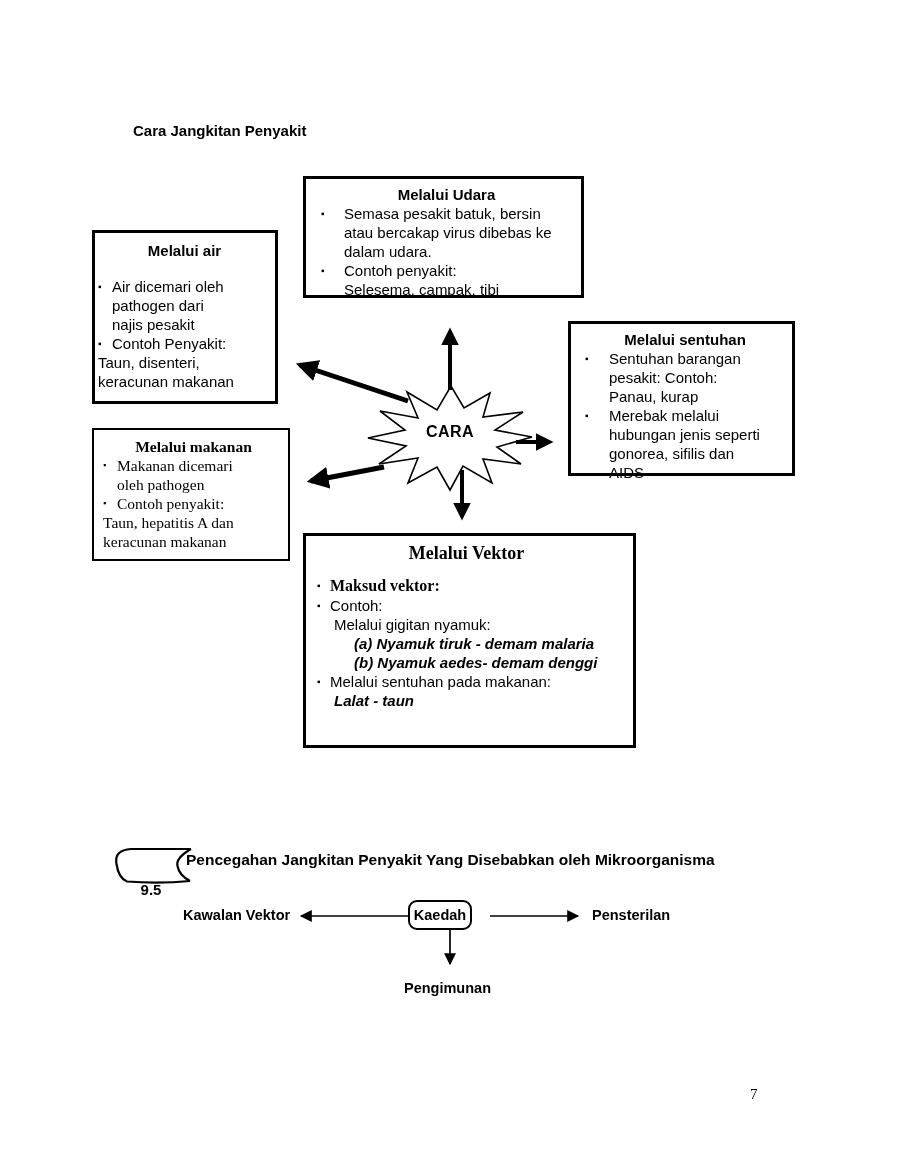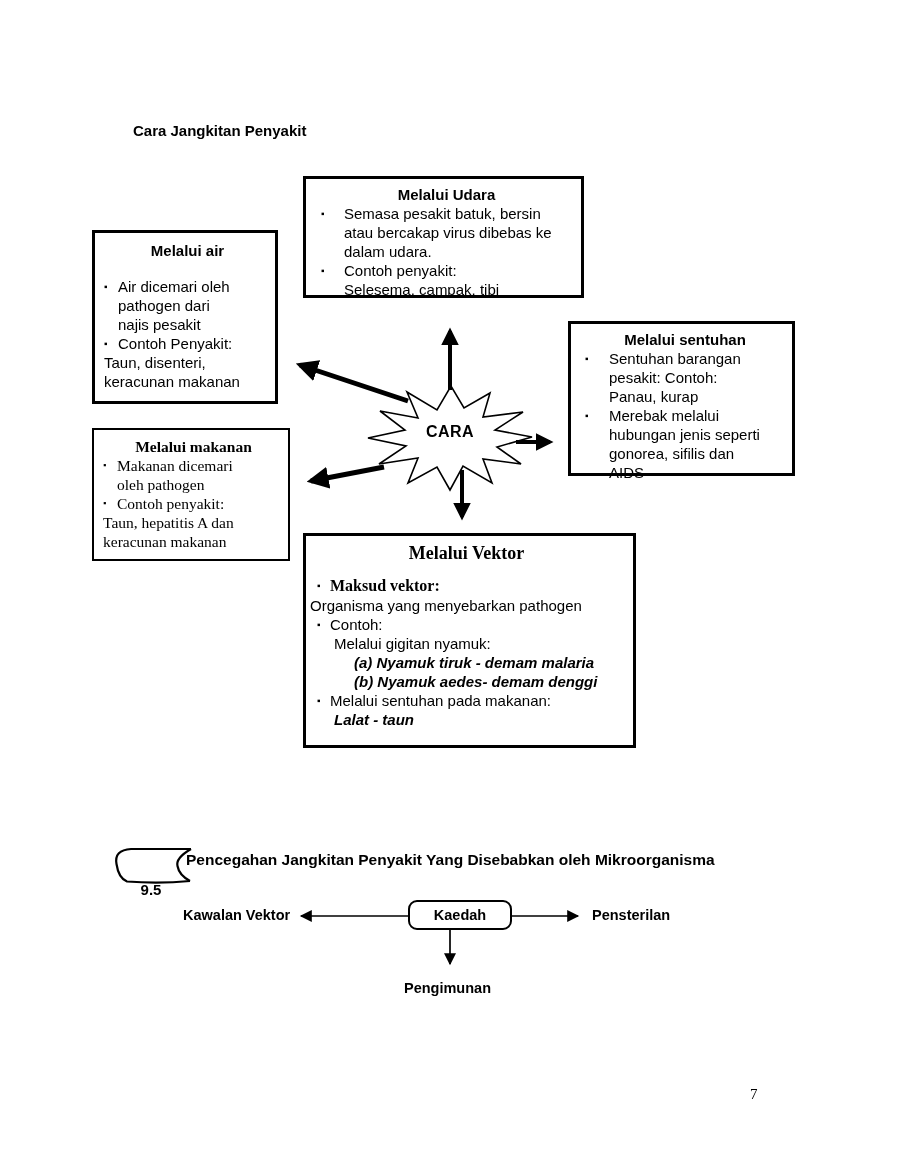--- a/index.html
+++ b/index.html
@@ -22,21 +22,21 @@
     font-size:15px; line-height:19px;
   }
   .box .bt { font-weight:bold; padding-top:4px; }
   .brow { display:flex; align-items:flex-start; }
   .blt { font-size:10px; line-height:19px; flex:0 0 auto; }
   .btxt { flex:1 1 auto; }
 
   
   #box-udara   { left:303px; top:176px; width:281px; height:122px; padding:2px 6px 8px 12px; }
   #box-udara   .blt { width:26px; padding-left:3px; }
-  #box-air     { left:92px;  top:230px; width:186px; height:174px; padding:4px 4px 0 9px; }
+  #box-air     { left:92px;  top:230px; width:186px; height:174px; padding:4px 4px 0 3px; }
   #box-air     .blt { width:14px; }
   #box-air     .bt { margin-bottom:17px; }
   #box-sentuhan{ left:568px; top:321px; width:227px; height:155px; padding:2px 4px 0 11px; }
   #box-sentuhan .blt { width:27px; padding-left:3px; }
   #box-makanan { left:92px;  top:428px; width:198px; height:133px; border-width:2px; padding:3px 4px 0 9px; font-family:"Liberation Serif", serif; font-size:15.5px; }
   #box-makanan .blt { width:14px; font-size:9px; }
   #box-vektor  { left:303px; top:533px; width:333px; height:215px; padding:4px 6px 0 0; }
   #box-vektor .bt { font-family:"Liberation Serif", serif; font-size:18px; margin-bottom:13px; }
   #box-vektor .brow { padding-left:11px; }
   #box-vektor .blt { width:13px; }
@@ -46,21 +46,21 @@
   .maksud { font-family:"Liberation Serif", serif; font-size:16px; font-weight:bold; line-height:20px; }
 
   .cara-label { left:408px; top:423px; width:84px; text-align:center;
     font-size:16px; font-weight:bold; letter-spacing:0.5px; }
 
   .flag-num { left:129px; top:853px; width:44px; text-align:center;
     font-size:15px; font-weight:bold;margin-top:28px; }
   .section-heading { left:186px; top:851px; font-size:15.5px; font-weight:bold; }
 
   .kaedah-box {
-    position:absolute; left:408px; top:900px; width:104px; height:30px;
+    position:absolute; left:408px; top:900px; width:64px; height:30px;
     border:2px solid #000; border-radius:9px; background:#fff;
     display:flex; align-items:center; justify-content:center;
     font-size:14.5px; font-weight:bold;
   }
   .klabel { font-size:14.5px; font-weight:bold; }
   #lbl-kawalan   { left:183px; top:907px; }
   #lbl-pensteril { left:592px; top:907px; }
   #lbl-pengimun  { left:404px; top:980px; }
 
   .page-number { left:750px; top:1086px; font-family:"Liberation Serif", serif; font-size:15px; }
@@ -158,21 +158,20 @@
   <div>Taun, hepatitis A dan</div>
   <div>keracunan makanan</div>
 </div>
 
 <div class="box" id="box-vektor">
   <div class="bt center">Melalui Vektor</div>
   <div class="brow maksud">
     <span class="blt">▪</span>
     <div class="btxt">Maksud vektor:</div>
   </div>
-  <div class="vrow-flush">Organisma yang menyebarkan pathogen</div>
   <div class="brow">
     <span class="blt">▪</span>
     <div class="btxt">Contoh:</div>
   </div>
   <div class="vrow-ind">Melalui gigitan nyamuk:</div>
   <div class="vrow-ind2 b">(a) Nyamuk tiruk  - demam malaria</div>
   <div class="vrow-ind2 b">(b) Nyamuk aedes- demam denggi</div>
   <div class="brow">
     <span class="blt">▪</span>
     <div class="btxt">Melalui sentuhan pada makanan:</div>

